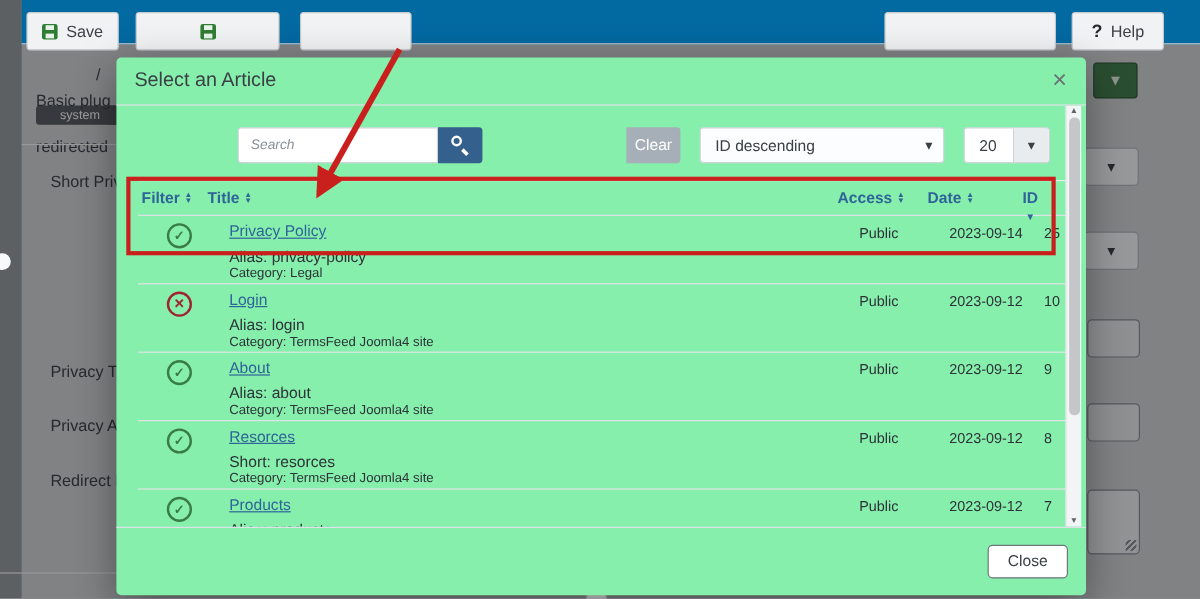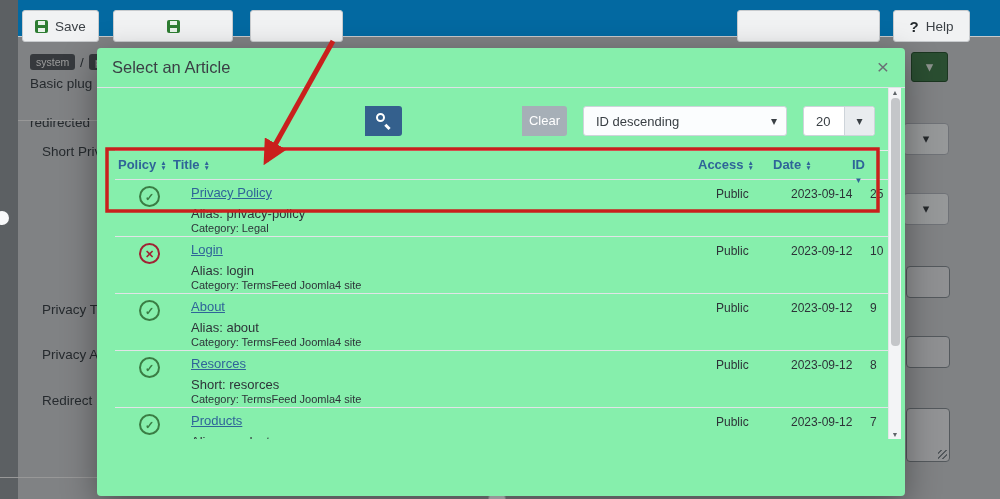--- a/index.html
+++ b/index.html
@@ -4,21 +4,21 @@
 <style>
   html,body{margin:0;padding:0;background:#555;}
   .stage{position:relative;width:1000px;height:499px;overflow:hidden;
          font-family:"Liberation Sans",sans-serif;background:#d5d9dd;}
   .stage *{box-sizing:border-box;}
   .abs{position:absolute;}
 
   
   .bg-sidebar{left:0;top:0;width:18px;height:499px;background:#9aa0a5;}
   .bg-badge{background:#5a6066;color:#fff;font-size:10.5px;line-height:16px;
-            padding:0 6px;border-radius:3px;height:16px;}
+            padding:0 20px;border-radius:3px;height:16px;margin-top:34px;}
   .bg-text{color:#40474d;font-size:13.5px;}
   .bg-divider{height:1px;background:#fdfdfd;}
   .bg-greenbtn{background:#478252;border:1px solid #2d5a36;border-radius:3px;
                color:#eaf3ec;text-align:center;font-size:13px;line-height:28px;font-weight:bold;}
   .bg-chevbtn{background:#fbfdff;border:1px solid #b9bfc6;border-radius:4px;
               color:#3e4449;text-align:center;font-size:13px;line-height:30px;}
   .bg-box{background:#eef1f4;border:1px solid #8d959c;border-radius:4px;}
   .bg-area{background:#f4f6f8;border:1px solid #8d959c;border-radius:4px;}
   .bg-area::after{content:"";position:absolute;right:2px;bottom:2px;width:9px;height:9px;
       background:repeating-linear-gradient(135deg,transparent 0 2px,#8d959c 2px 3.5px);}
@@ -162,36 +162,37 @@
   </div>
 
   <div class="abs modal">
     <div class="m-header">
       <div class="m-title">Select an Article</div>
       <div class="m-close">×</div>
     </div>
 
     <div class="m-body">
 
+      <input class="search-input" type="text" placeholder="Search" style="">
       <div class="search-btn">
         <span class="mag"></span>
       </div>
       <div class="clear-btn">Clear</div>
       <div class="select sel-sort">
         <span class="sel-label">ID descending</span>
         <span class="sel-chev">▾</span>
       </div>
       <div class="select sel-limit">
         <span class="sel-label">20</span>
         <span class="sel-grey">▾</span>
       </div>
 
       <div class="thead">
         <div class="th" style="left:3px;">
-          <span>Policy</span>
+          <span>Filter</span>
           <span class="sort-pair">
               <span>▲</span>
               <span>▼</span>
             </span>
         </div>
         <div class="th" style="left:58px;justify-content:flex-end;">
           <span>Title</span>
           <span class="sort-pair">
               <span>▲</span>
               <span>▼</span>
@@ -264,20 +265,23 @@
         </div>
       </div>
 
       <div class="rail">
         <div class="rail-up">▲</div>
         <div class="thumb"></div>
         <div class="rail-dn">▼</div>
       </div>
     </div>
 
+    <div class="m-footer">
+      <div class="close-btn">Close</div>
+    </div>
   </div>
 
   <svg class="annot" width="1000" height="499">
     <defs>
       <marker id="ah" markerWidth="5" markerHeight="5" refX="4" refY="2.5" orient="auto">
         <path d="M0,0 L5,2.5 L0,5 Z" fill="#c9201d"></path>
       </marker>
     </defs>
     <rect x="107" y="149" width="771" height="62" fill="none" stroke="#c9201d" stroke-width="3.5"></rect>
     <line x1="333" y1="41" x2="266" y2="161" stroke="#c9201d" stroke-width="5" marker-end="url(#ah)"></line>

